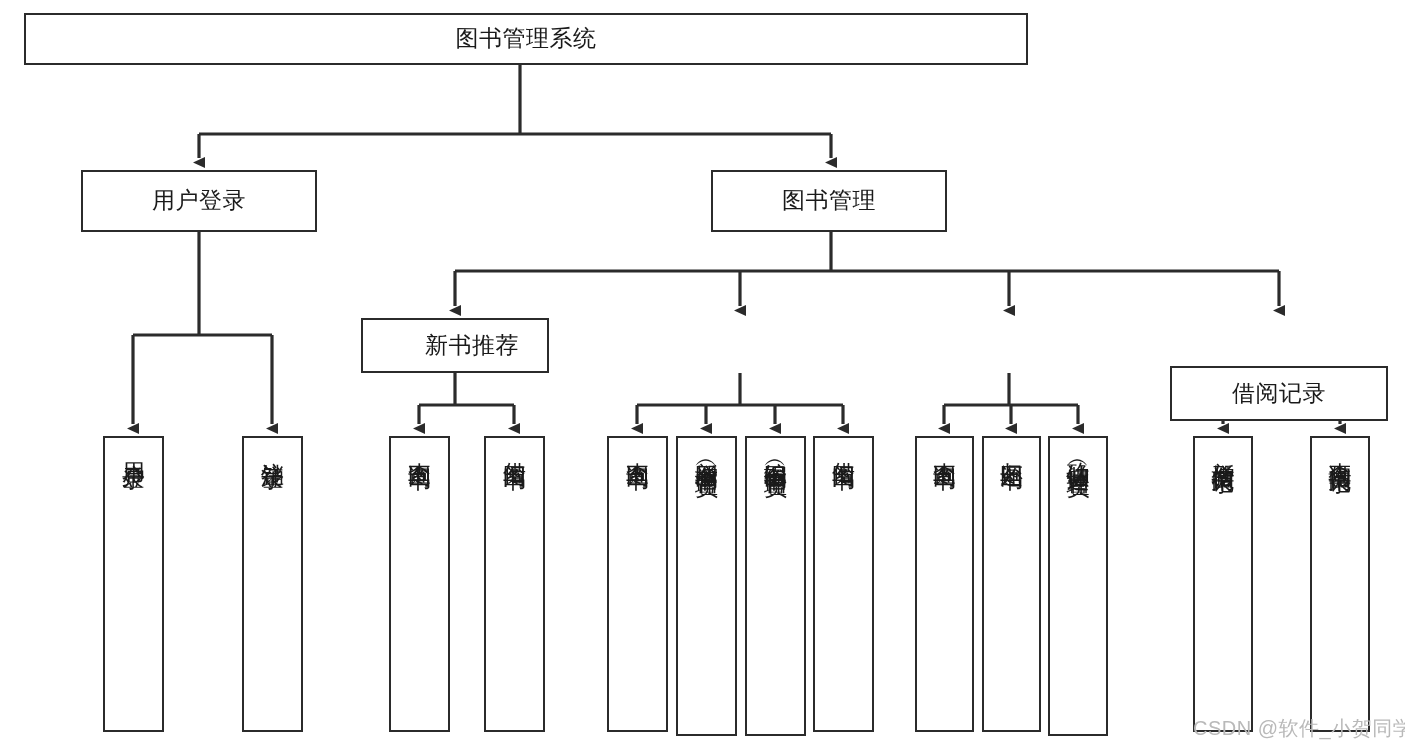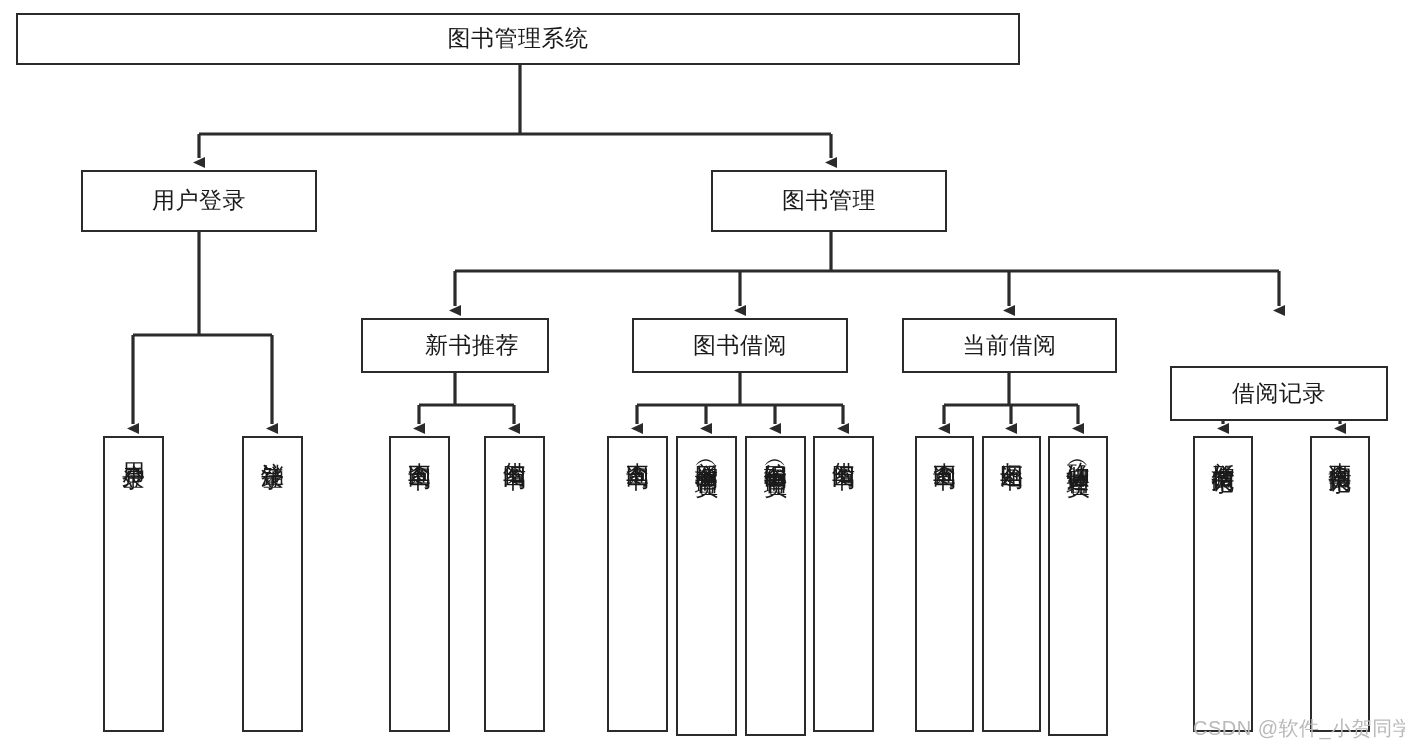--- a/index.html
+++ b/index.html
@@ -122,39 +122,33 @@
       <path d="M1011,405 L1011,424" marker-end="url(#arrow)"></path>
       <path d="M1078,405 L1078,424" marker-end="url(#arrow)"></path>
 
       <path d="M1279,373 L1279,405"></path>
       <path d="M1223,405 L1340,405"></path>
       <path d="M1223,405 L1223,424" marker-end="url(#arrow)"></path>
       <path d="M1340,405 L1340,424" marker-end="url(#arrow)"></path>
     </g>
   </svg>
 
-  <div class="node root horizontal" style="left: 16px; top: 13px; width: 1004px; height: 52px; border-color: rgb(43, 43, 43); background: rgb(255, 255, 255); color: rgb(26, 26, 26);">
+  <div class="node root horizontal" style="left: 24px; top: 13px; width: 1004px; height: 52px; border-color: rgb(43, 43, 43); background: rgb(255, 255, 255); color: rgb(26, 26, 26);">
     <span class="node-label">图书管理系统</span>
   </div>
 
   <div class="node horizontal" style="left: 81px; top: 170px; width: 236px; height: 62px; border-color: rgb(43, 43, 43); background: rgb(255, 255, 255); color: rgb(26, 26, 26);">
     <span class="node-label">用户登录</span>
   </div>
   <div class="node horizontal" style="left: 711px; top: 170px; width: 236px; height: 62px; border-color: rgb(43, 43, 43); background: rgb(255, 255, 255); color: rgb(26, 26, 26);">
     <span class="node-label">图书管理</span>
   </div>
 
   <div class="node horizontal" style="left: 361px; top: 318px; width: 188px; height: 55px; border-color: rgb(43, 43, 43); background: rgb(255, 255, 255); color: rgb(26, 26, 26); padding-left: 34px;">
     <span class="node-label">新书推荐</span>
-  </div>
-  <div class="node horizontal" style="left: 632px; top: 318px; width: 216px; height: 55px; border-color: rgb(43, 43, 43); background: rgb(255, 255, 255); color: rgb(26, 26, 26);">
-    <span class="node-label">图书借阅</span>
-  </div>
-  <div class="node horizontal" style="left: 902px; top: 318px; width: 215px; height: 55px; border-color: rgb(43, 43, 43); background: rgb(255, 255, 255); color: rgb(26, 26, 26);">
-    <span class="node-label">当前借阅</span>
   </div>
   <div class="node horizontal" style="left: 1170px; top: 318px; width: 218px; height: 55px; border-color: rgb(43, 43, 43); background: rgb(255, 255, 255); color: rgb(26, 26, 26); margin-top: 48px;">
     <span class="node-label">借阅记录</span>
   </div>
 
   <div class="node vertical" style="left: 103px; top: 436px; width: 61px; height: 296px; border-color: rgb(43, 43, 43); background: rgb(255, 255, 255); color: rgb(26, 26, 26);">
     <span class="node-label">用户登录</span>
   </div>
   <div class="node vertical" style="left: 242px; top: 436px; width: 61px; height: 296px; border-color: rgb(43, 43, 43); background: rgb(255, 255, 255); color: rgb(26, 26, 26);">
     <span class="node-label">注销登录</span>

